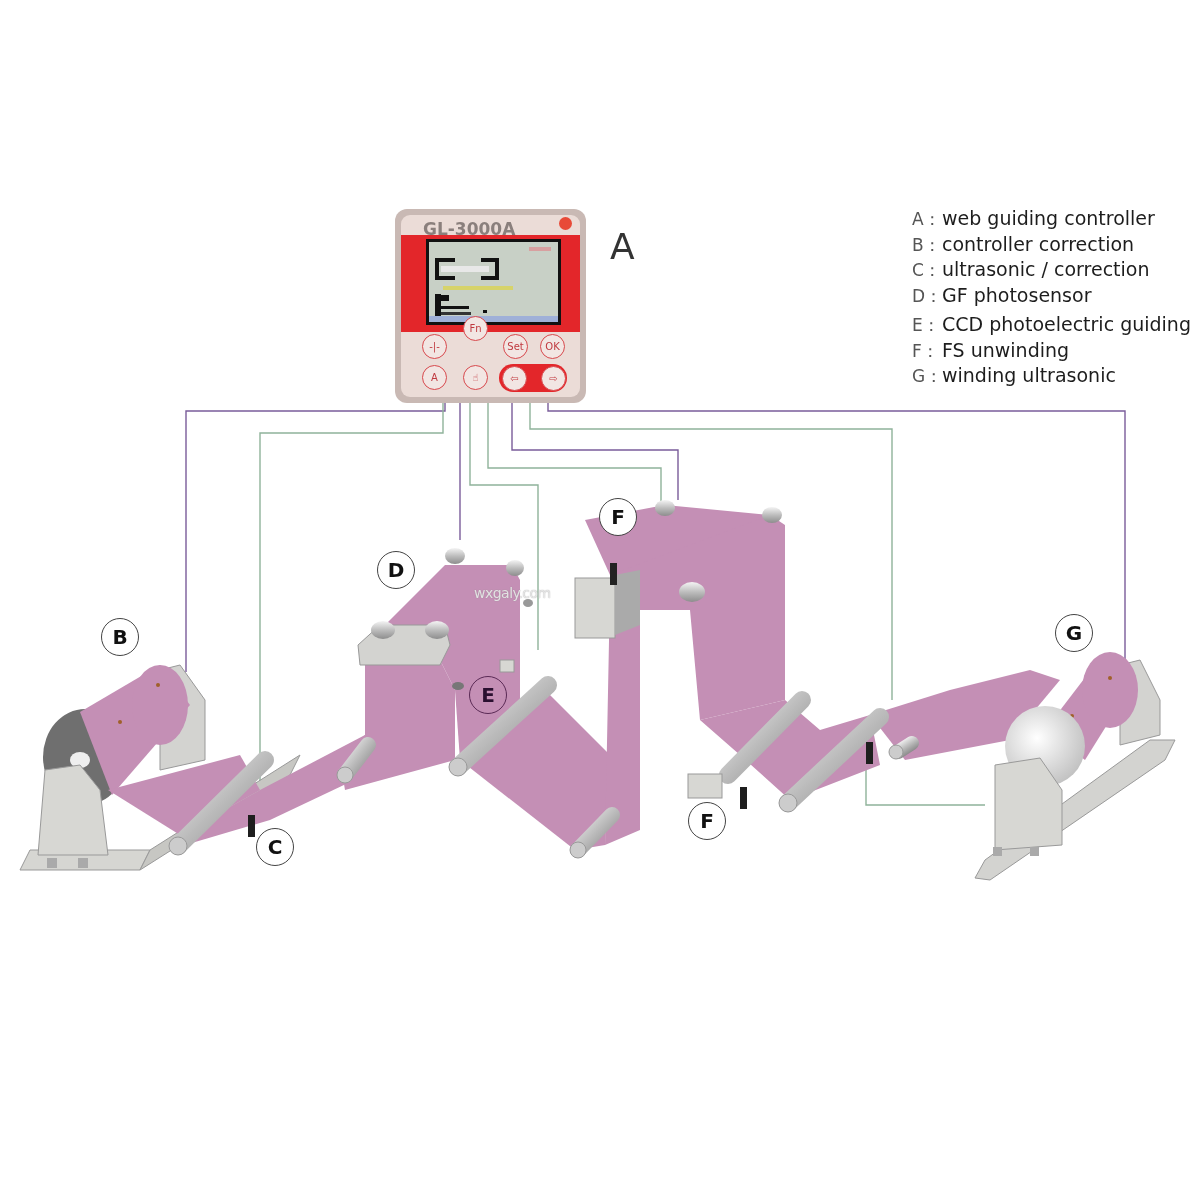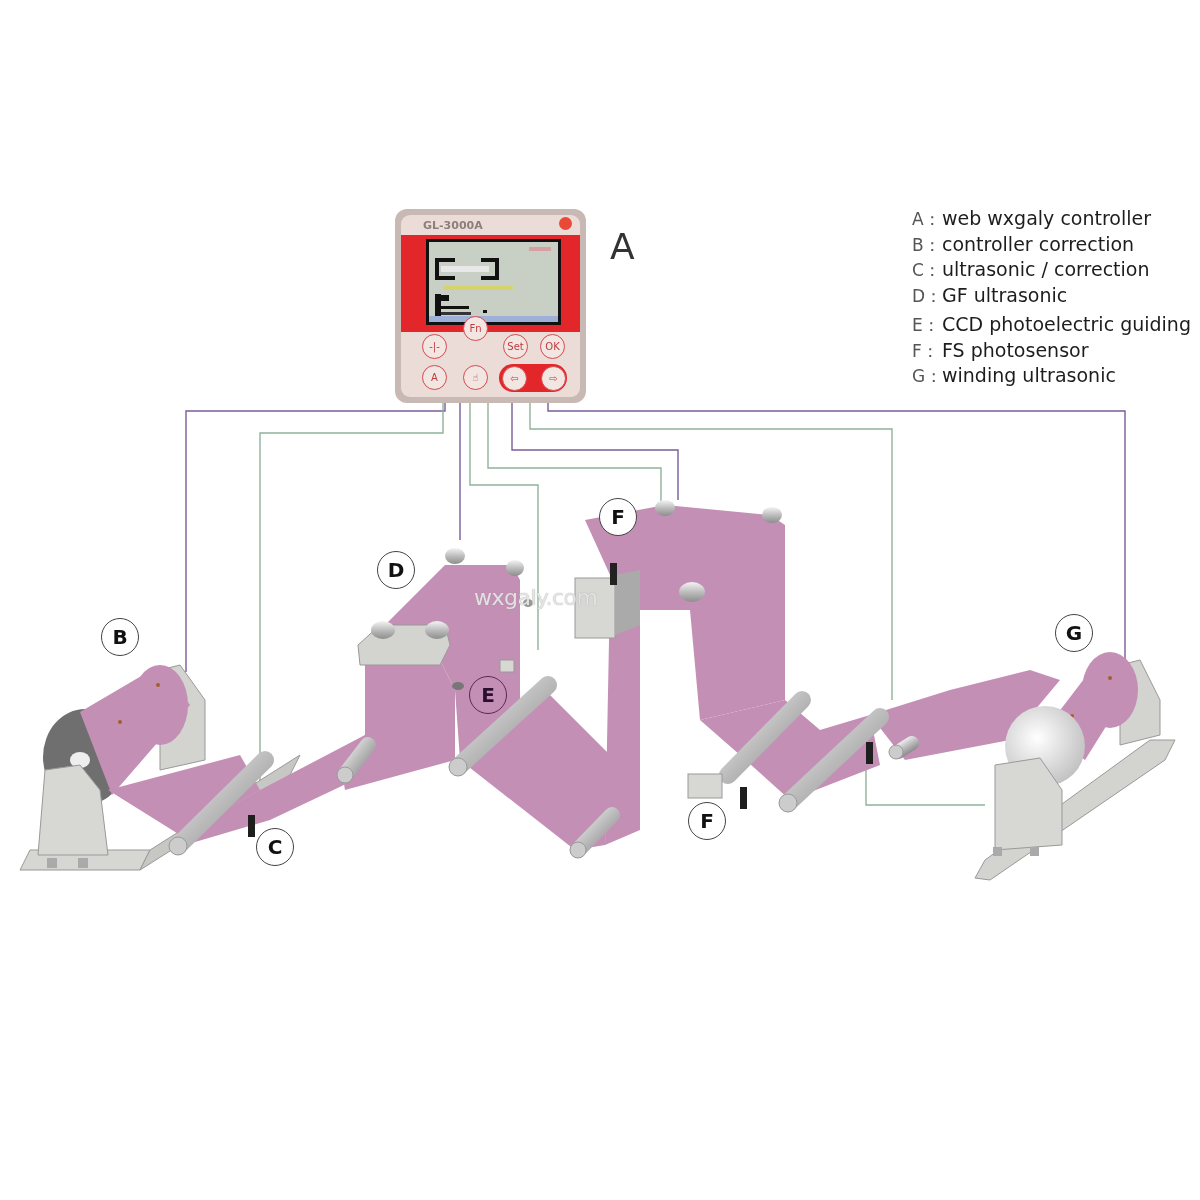--- a/index.html
+++ b/index.html
@@ -4,24 +4,24 @@
 <style>
   html,body{margin:0;padding:0;background:#ffffff;}
   body{width:1200px;height:1200px;position:relative;overflow:hidden;font-family:"DejaVu Sans","Liberation Sans",sans-serif;}
   #stage{position:absolute;left:0;top:0;width:1200px;height:1200px;}
   .legend{position:absolute;left:912px;top:207px;width:290px;}
   .legend-row{display:flex;align-items:baseline;height:25.5px;font-size:19px;color:#1d1d1d;white-space:nowrap;}
   .legend-key{color:#555;font-size:17px;width:30px;display:inline-block;}
   .big-a{position:absolute;left:610px;top:226px;font-size:36px;color:#333;font-family:"DejaVu Sans",sans-serif;}
   .callout{position:absolute;width:38px;height:38px;border-radius:50%;border:1.5px solid #444;background:#fff;display:flex;align-items:center;justify-content:center;font-weight:bold;font-size:20px;color:#111;box-sizing:border-box;}
   .callout.e{background:rgba(255,255,255,0.0);border-color:#5a2a55;color:#2a1030;}
-  .watermark{position:absolute;left:474px;top:585px;font-size:22px;color:rgba(255,255,255,0.75);letter-spacing:-0.5px;text-shadow:0 0 1px #888;}
+  .watermark{position:absolute;left:474px;top:585px;font-size:14px;color:rgba(255,255,255,0.75);letter-spacing:-0.5px;text-shadow:0 0 1px #888;}
   .controller{position:absolute;left:395px;top:209px;width:191px;height:194px;border-radius:12px;background:#c9b9b4;}
   .ctrl-face{position:absolute;left:6px;top:6px;right:6px;bottom:6px;border-radius:9px;background:#ebdcd7;}
-  .ctrl-model{position:absolute;left:28px;top:10px;font-size:11px;color:#8a7f7c;font-weight:bold;}
+  .ctrl-model{position:absolute;left:28px;top:10px;font-size:17px;color:#8a7f7c;font-weight:bold;}
   .ctrl-logo{position:absolute;right:14px;top:8px;width:13px;height:13px;border-radius:50%;background:#e84a38;}
   .ctrl-band{position:absolute;left:6px;right:6px;top:26px;height:97px;background:#e3262a;}
   .ctrl-screen{position:absolute;left:31px;top:30px;width:135px;height:86px;background:#111;}
   .ctrl-lcd{position:absolute;left:3px;top:3px;right:3px;bottom:3px;background:#c8d0c6;}
   .btn{position:absolute;width:25px;height:25px;border-radius:50%;border:1.5px solid #d7484c;background:#f2e6e3;display:flex;align-items:center;justify-content:center;font-size:10px;color:#c03a40;box-sizing:border-box;}
   .arrow-pair{position:absolute;left:104px;top:155px;width:68px;height:28px;border-radius:14px;background:#e3262a;}
 </style>
 </head>
 <body>
 
@@ -177,41 +177,41 @@
     <div class="arrow-pair"></div>
     <div class="btn" style="left:107px;top:157px">⇦</div>
     <div class="btn" style="left:146px;top:157px">⇨</div>
   </div>
 
   <div class="big-a">A</div>
 
   <div class="legend">
     <div class="legend-row">
         <span class="legend-key">A：</span>
-        <span>web wxgaly controller</span>
+        <span>web guiding controller</span>
       </div>
     <div class="legend-row">
         <span class="legend-key">B：</span>
         <span>controller correction</span>
       </div>
     <div class="legend-row">
         <span class="legend-key">C：</span>
         <span>ultrasonic / correction</span>
       </div>
     <div class="legend-row">
         <span class="legend-key">D：</span>
-        <span>GF ultrasonic</span>
+        <span>GF photosensor</span>
       </div>
     <div class="legend-row" style="margin-top:4px">
         <span class="legend-key">E：</span>
         <span>CCD photoelectric guiding</span>
       </div>
     <div class="legend-row">
         <span class="legend-key">F：</span>
-        <span>FS photosensor</span>
+        <span>FS unwinding</span>
       </div>
     <div class="legend-row">
         <span class="legend-key">G：</span>
         <span>winding ultrasonic</span>
       </div>
   </div>
 
   <div class="callout" style="left:101px;top:618px">B</div>
   <div class="callout" style="left:256px;top:828px">C</div>
   <div class="callout" style="left:377px;top:551px">D</div>

